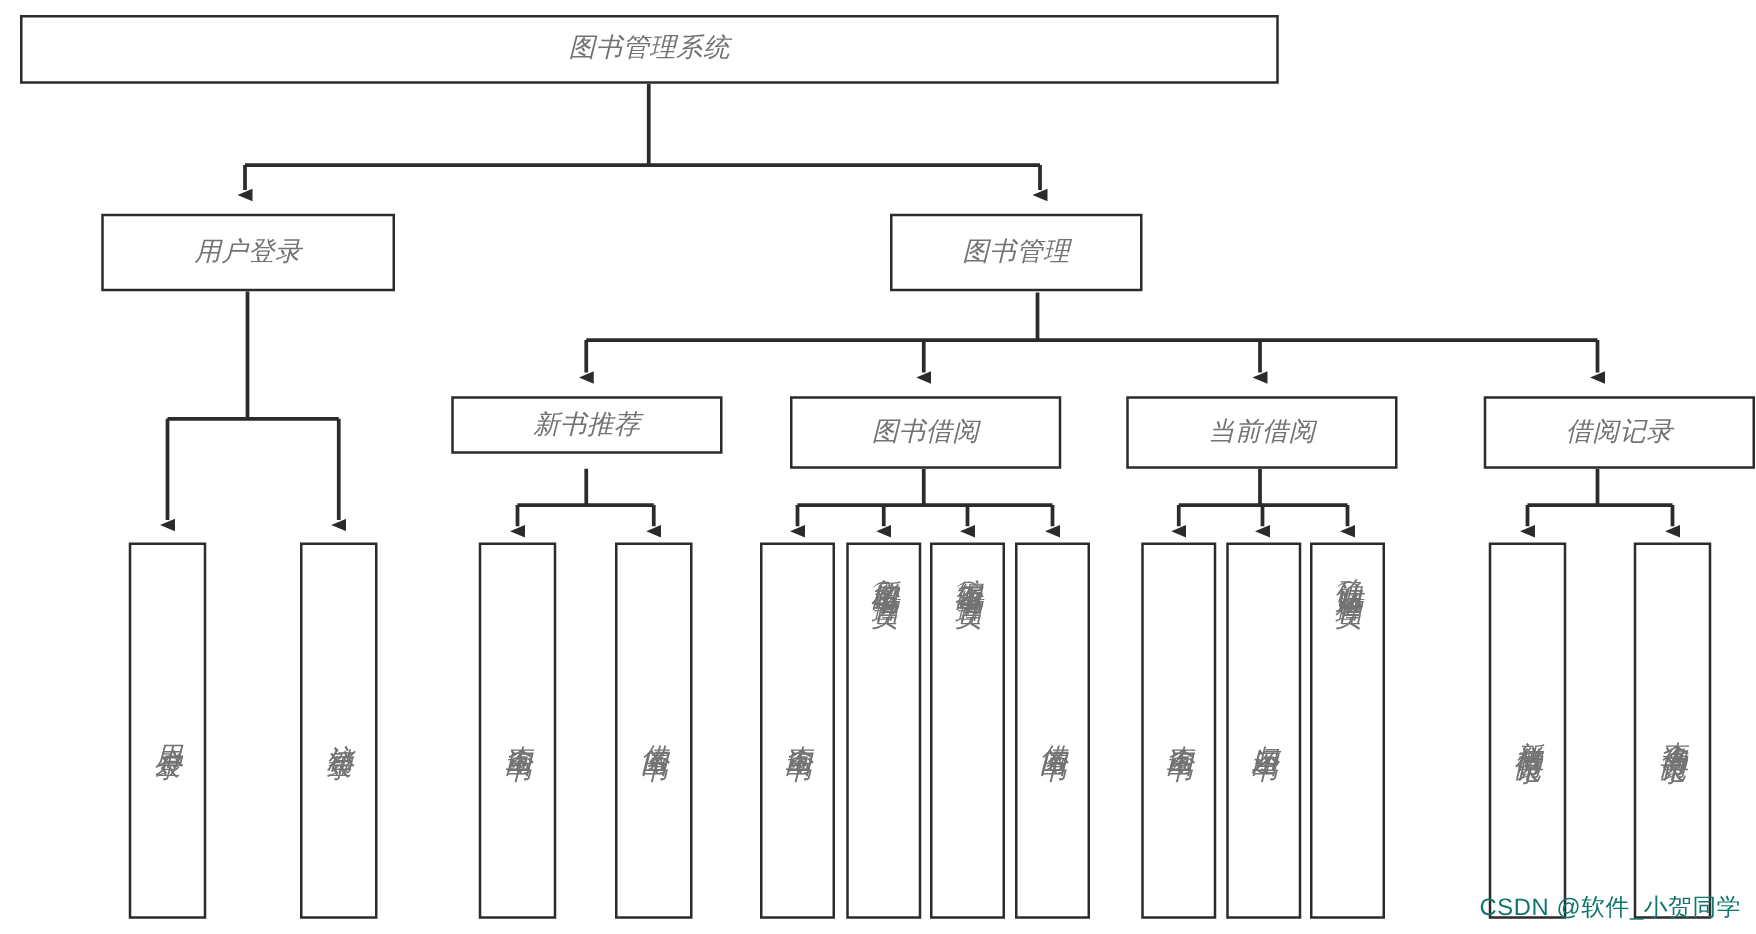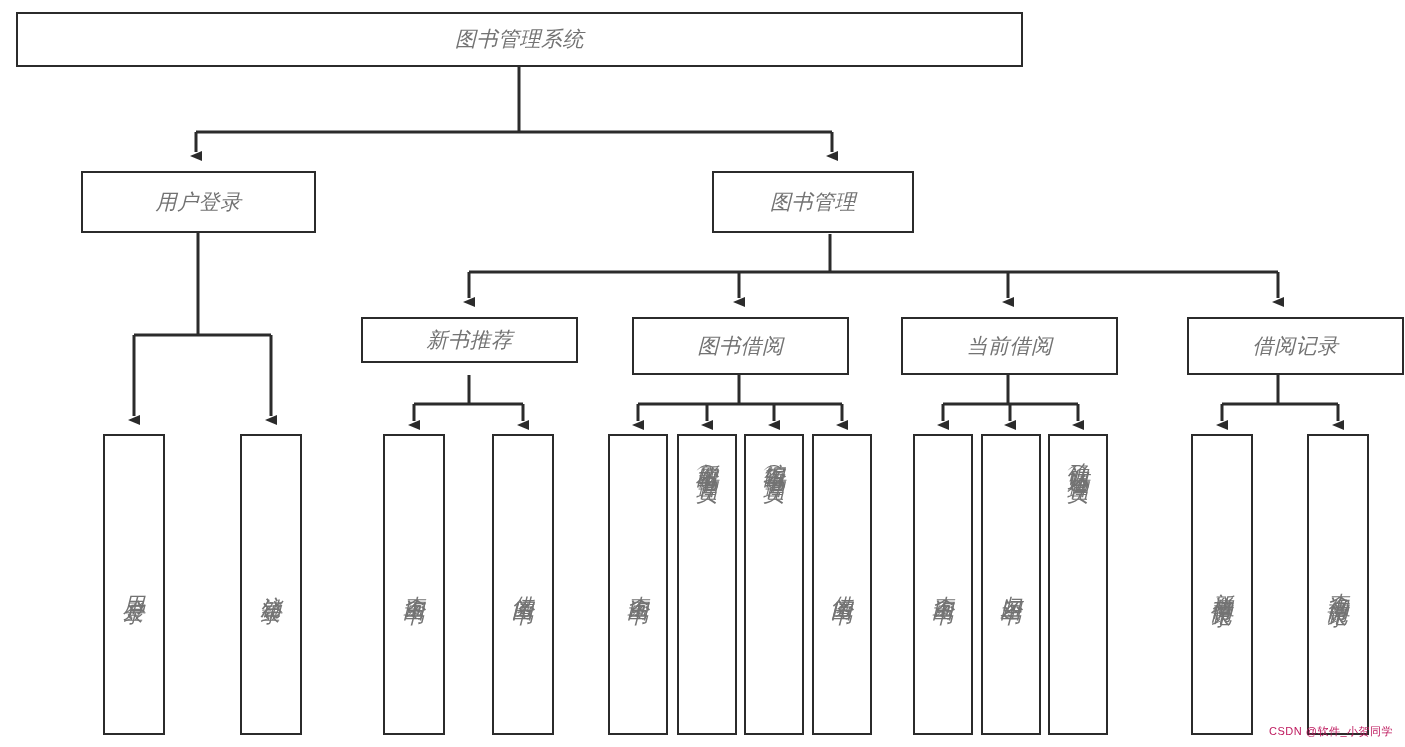--- a/index.html
+++ b/index.html
@@ -56,22 +56,22 @@
     white-space: nowrap;
   }
   .node.vertical.center-text {
     align-items: center;
     padding-top: 0;
   }
   .watermark {
     position: absolute;
     right: 12px;
     bottom: 8px;
-    font-size: 11px;
-    color: #be185d;
+    font-size: 19px;
+    color: #0f766e;
     letter-spacing: 0.5px;
     z-index: 3;
     white-space: nowrap;
   }
 </style>
 </head>
 <body>
 
 <div id="canvas">
 

